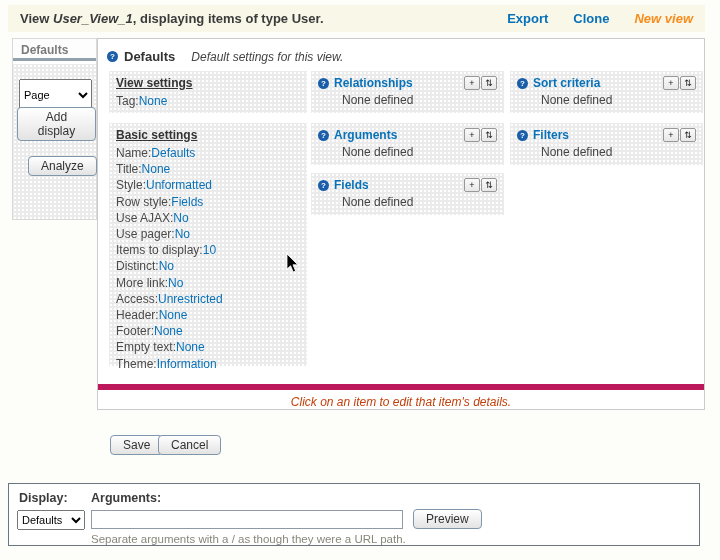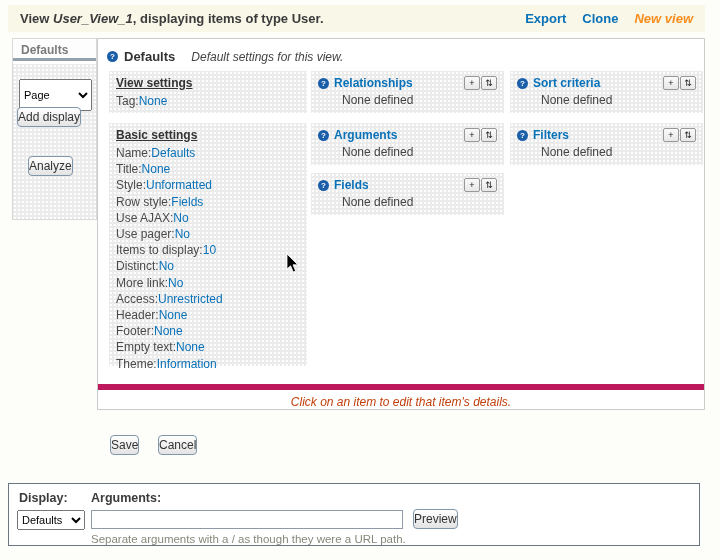--- a/index.html
+++ b/index.html
@@ -4,40 +4,40 @@
 <style>
   * { margin:0; padding:0; box-sizing:border-box; }
   html,body { width:720px; height:560px; background:#fdfdfa; font-family:"Liberation Sans",sans-serif; }
   #page { position:relative; width:720px; height:560px; overflow:hidden; font-size:12px; color:#3c3c3c; }
 
   
   .header-bar { position:absolute; left:8px; top:5px; width:697px; height:27px;
     background:#f9f7e8; display:flex; align-items:center; padding:0 12px; }
   .header-title { font-weight:bold; font-size:13px; color:#3b3b3b; white-space:nowrap; }
   .header-title .vname { font-style:italic; }
-  .header-links { margin-left:auto; display:flex; gap:16px; }
+  .header-links { margin-left:auto; display:flex; gap:25px; }
   .hlink { font-weight:bold; font-size:13px; color:#0871b8; text-decoration:none; cursor:pointer; }
   .hlink.new { color:#f78d1e; font-style:italic; }
 
   
   .dotted { background-color:#ebebeb;
     background-image:radial-gradient(circle,#ffffff 1px,rgba(255,255,255,0) 1.1px);
     background-size:4px 4px; }
 
   
   .sidebar { position:absolute; left:12px; top:38px; width:85px; height:182px;
     border:1px solid #d9d9d9; background:#fff; }
   .sidebar-tab { height:22px; line-height:22px; padding-left:8px; font-weight:bold;
     color:#7b7b7b; background:#fdfdfd; border-bottom:3px solid #93a1ad; cursor:pointer; }
   .sidebar-body { position:absolute; left:0; top:25px; right:0; bottom:0; }
   .page-select { position:absolute; left:6px; top:15px; width:73px; height:32px;
     font-family:"Liberation Sans",sans-serif; font-size:11px; }
   .btn { font-family:"Liberation Sans",sans-serif; font-size:12px; color:#333;
     background:linear-gradient(#ffffff,#e3e3e3); border:1px solid #8096ab;
-    border-radius:4px; padding:2px 0; cursor:pointer; }
+    border-radius:4px; padding:2px 12px; cursor:pointer; }
   .btn-add-display { position:absolute; left:4px; top:43px; }
   .btn-analyze { position:absolute; left:15px; top:92px; }
 
   
   .main-panel { position:absolute; left:97px; top:38px; width:608px; height:372px;
     background:#fff; border:1px solid #cbcbcb; }
   .panel-heading { position:absolute; left:9px; top:10px; display:flex; align-items:center; }
   .help-icon { display:inline-block; width:11px; height:11px; border-radius:50%;
     background:#1a5da8; color:#fff; font-size:8px; font-weight:bold; line-height:11px;
     text-align:center; cursor:pointer; flex:0 0 auto; }

